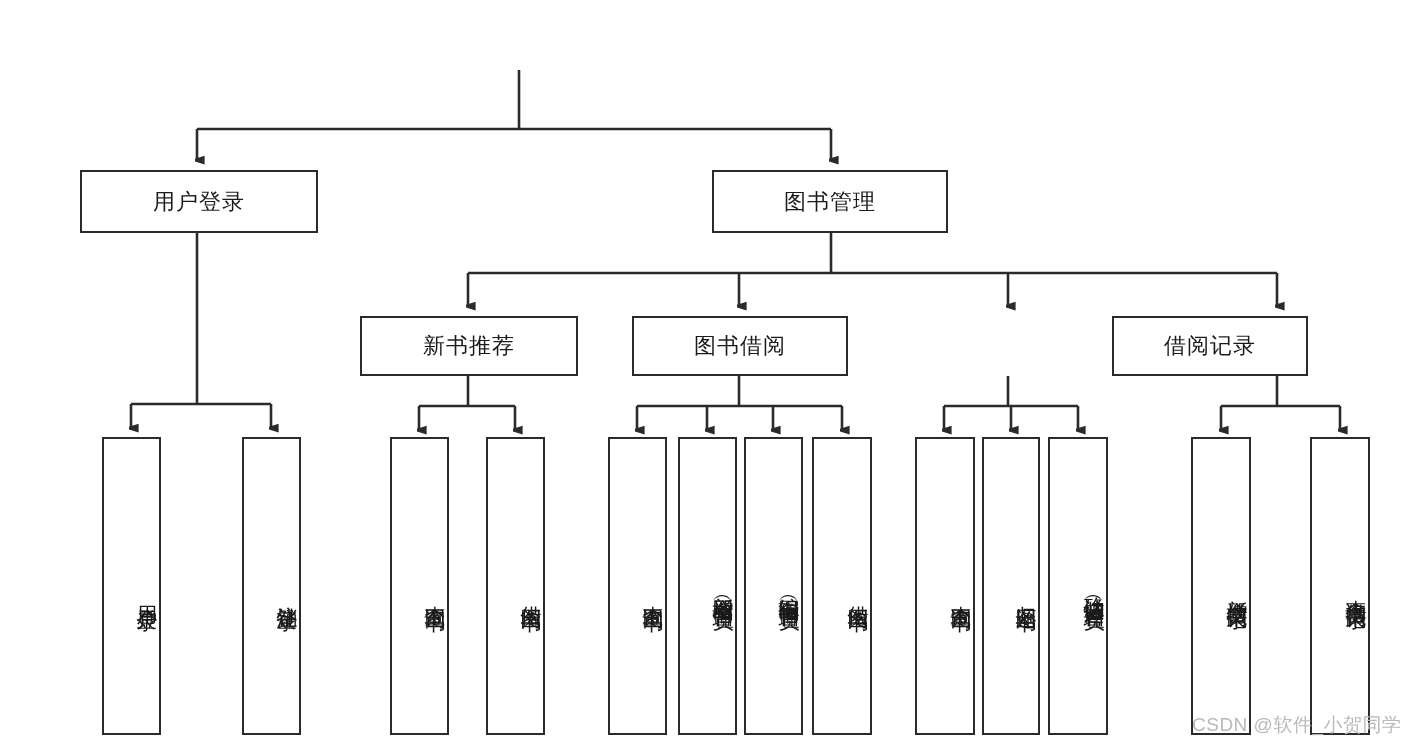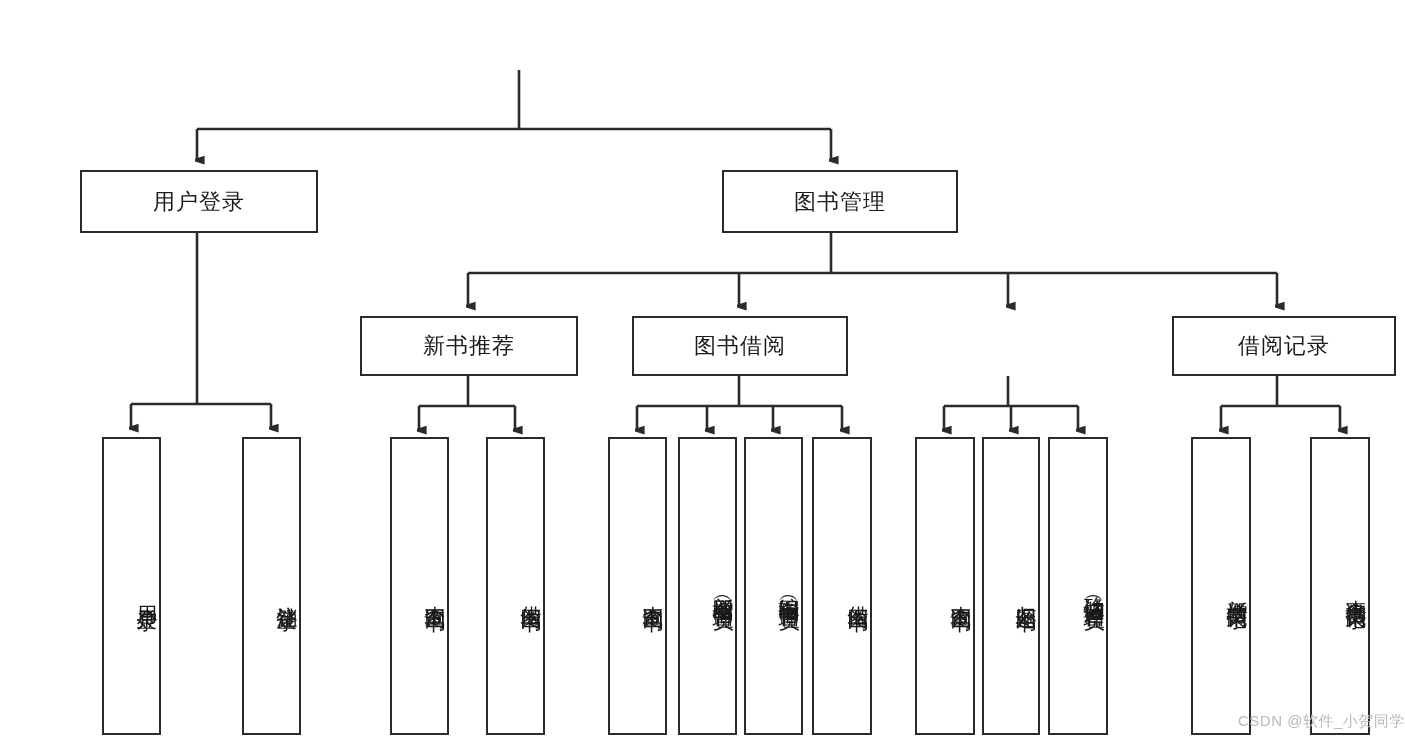--- a/index.html
+++ b/index.html
@@ -48,24 +48,23 @@
     justify-content: center;
     padding-top: 14px;
     line-height: 1.15;
   }
   .node.vert.tall-text {
     padding-top: 6px;
   }
   .watermark {
     position: absolute;
     color: #b9b9b9;
-    font-size: 15px;
+    font-size: 19px;
     white-space: nowrap;
     letter-spacing: 0.5px;
-    margin-left: 46px;
   }
 </style>
 </head>
 <body>
 
 <div id="canvas">
 
   <svg id="wires" viewBox="0 0 1405 747" xmlns="http://www.w3.org/2000/svg">
     <defs>
       <marker id="arrow" markerWidth="10" markerHeight="10" refX="4.6" refY="7.6" orient="auto" markerUnits="userSpaceOnUse">
@@ -114,34 +113,34 @@
       <path d="M1221,406 L1221,430" marker-end="url(#arrow)"></path>
       <path d="M1340,406 L1340,430" marker-end="url(#arrow)"></path>
     </g>
   </svg>
 
 
   <div class="node horiz" style="left:80px; top:170px; width:238px; height:63px;">
     <span>用户登录</span>
   </div>
 
-  <div class="node horiz" style="left:712px; top:170px; width:236px; height:63px;margin-left:10px;">
+  <div class="node horiz" style="left:712px; top:170px; width:236px; height:63px;">
     <span>图书管理</span>
   </div>
 
   <div class="node horiz" style="left:360px; top:316px; width:218px; height:60px;">
     <span>新书推荐</span>
   </div>
 
   <div class="node horiz" style="left:632px; top:316px; width:216px; height:60px;">
     <span>图书借阅</span>
   </div>
 
 
-  <div class="node horiz" style="left:1172px; top:316px; width:224px; height:60px;">
+  <div class="node horiz" style="left:1112px; top:316px; width:196px; height:60px;">
     <span>借阅记录</span>
   </div>
 
   <div class="node vert" style="left:102px; top:437px; width:59px; height:298px;">
     <span>用户登录</span>
   </div>
 
   <div class="node vert" style="left:242px; top:437px; width:59px; height:298px;">
     <span>注销登录</span>
   </div>

